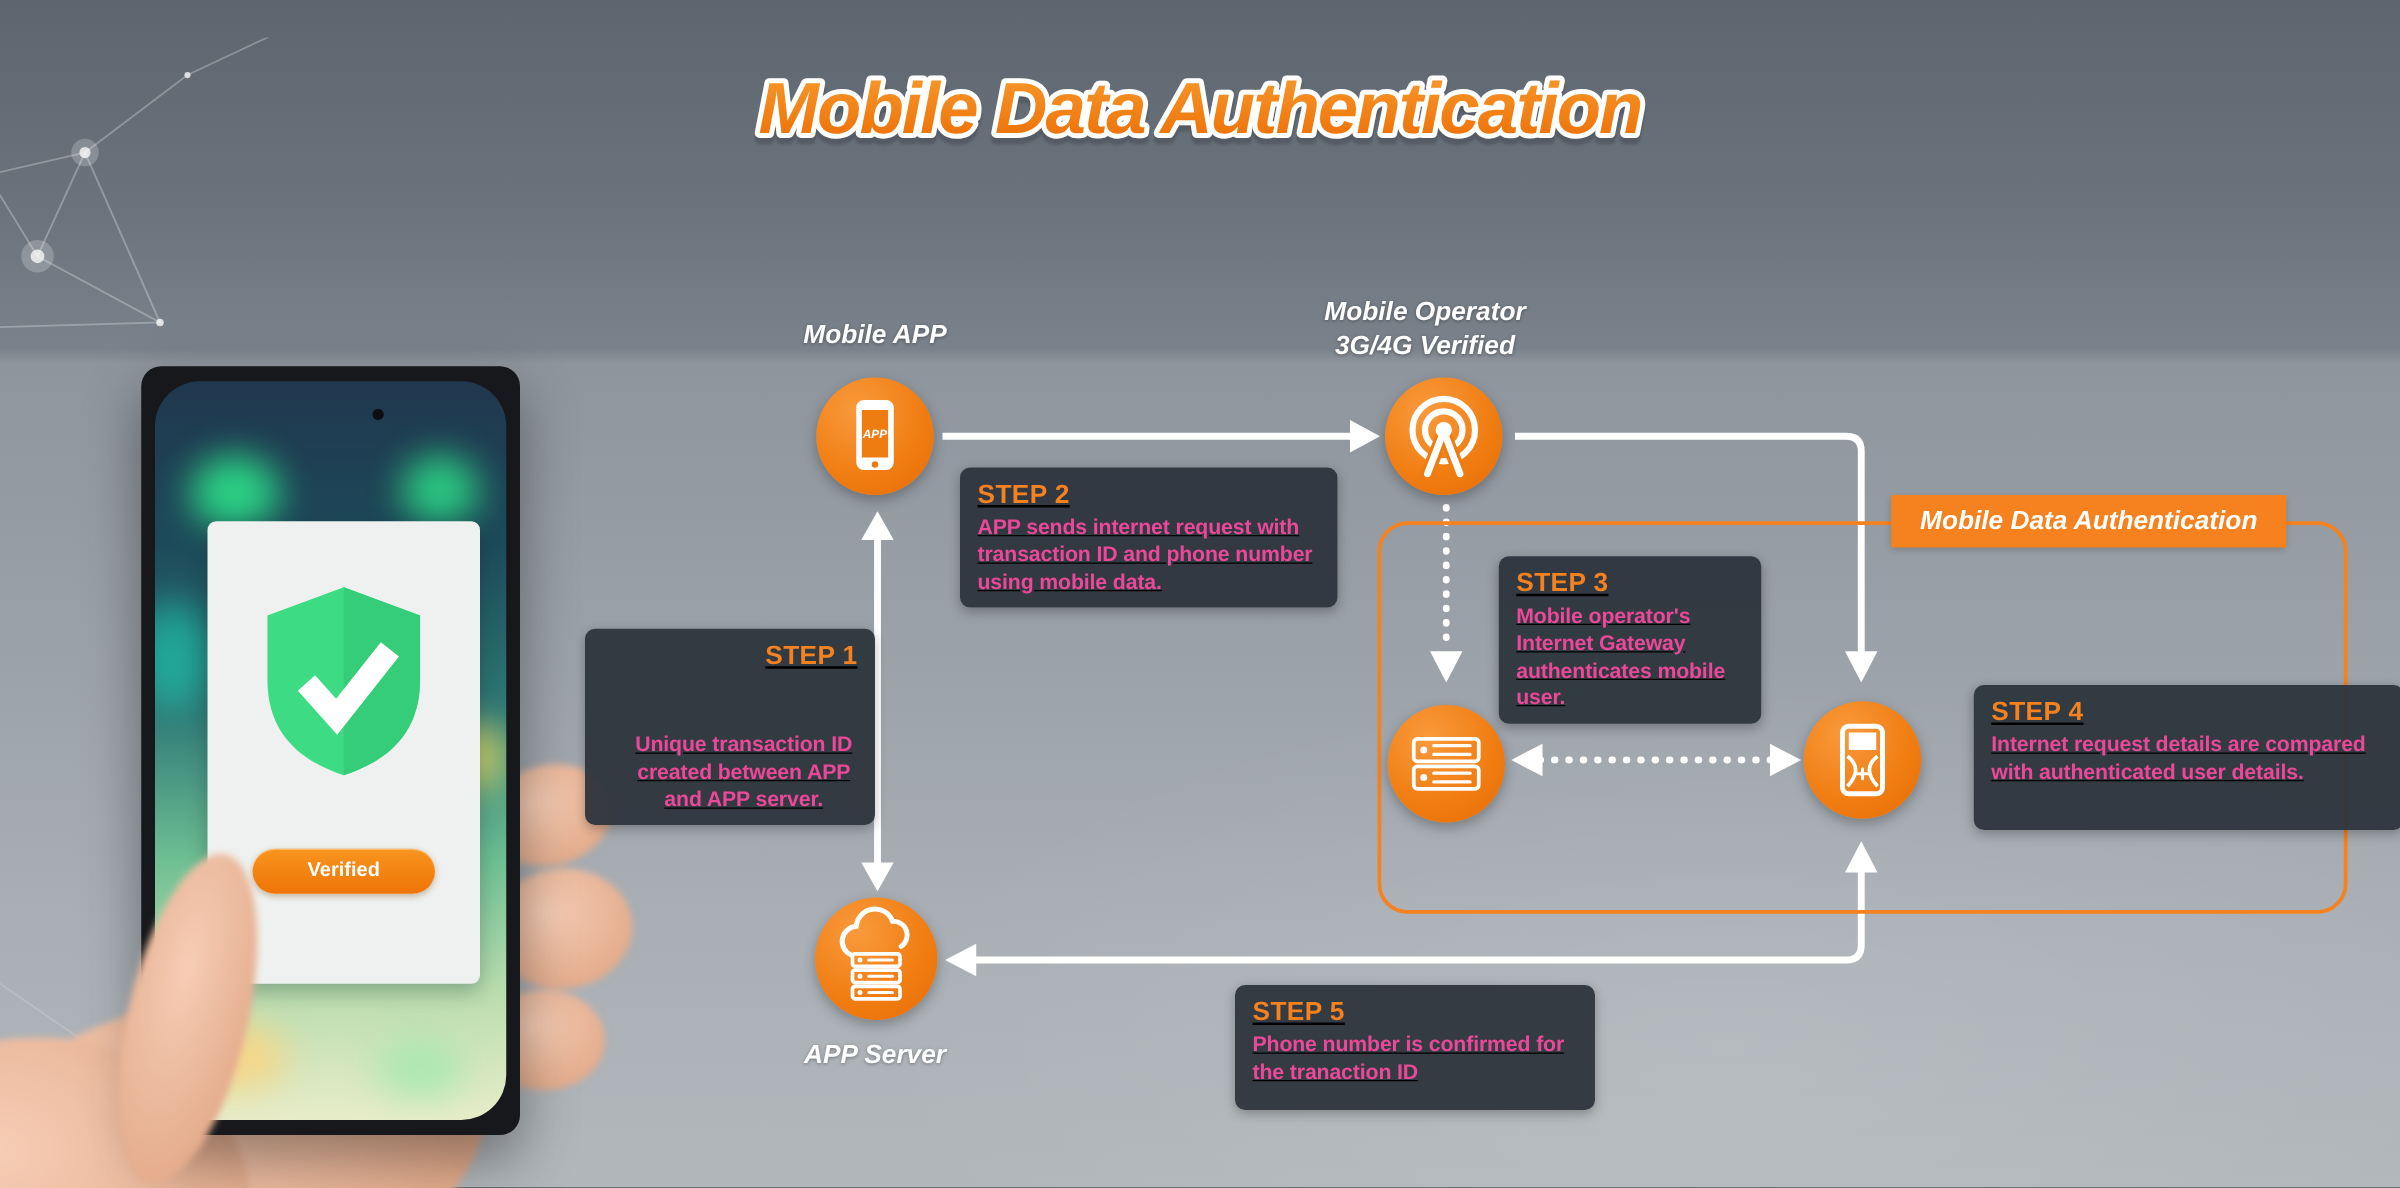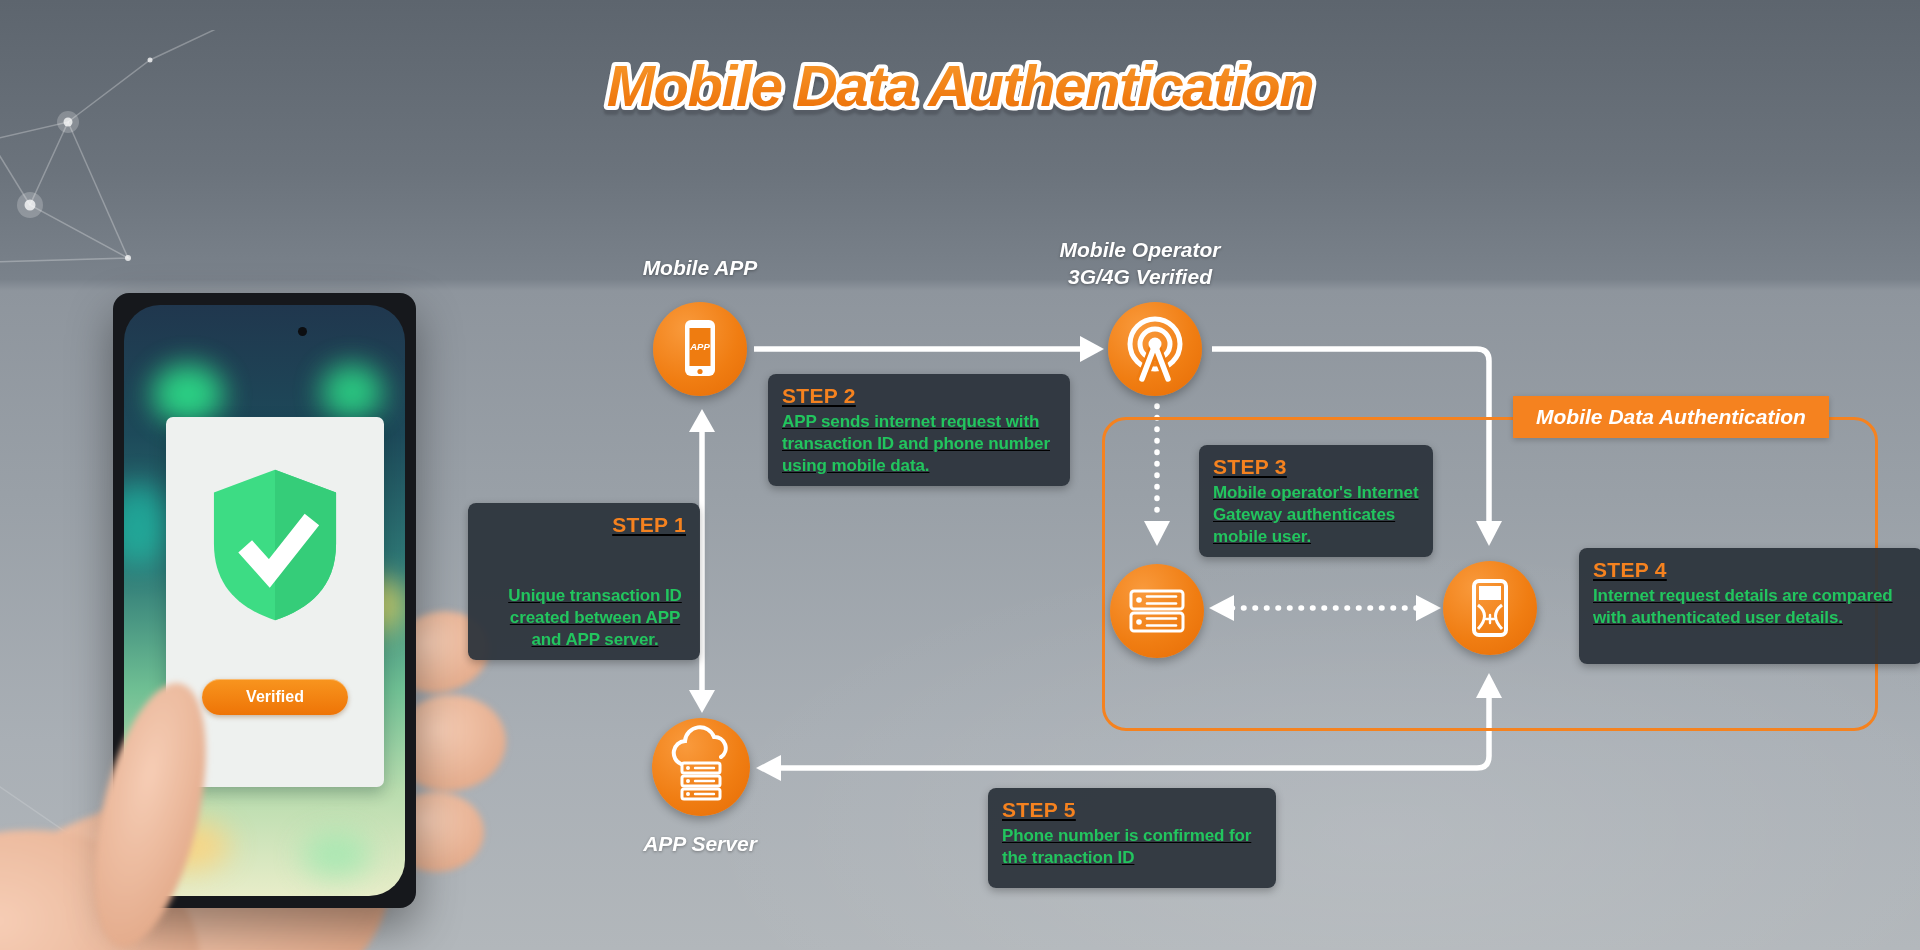--- a/index.html
+++ b/index.html
@@ -38,26 +38,26 @@
     display:flex;align-items:center;justify-content:center;color:#fff;font-weight:bold;font-style:italic;
     font-size:21px;box-shadow:0 2px 6px rgba(0,0,0,0.2);}
   .circle-node{position:absolute;border-radius:50%;z-index:6;
     background:radial-gradient(circle at 35% 28%,#f99a3c 0%,#f07d12 58%,#e66c05 100%);
     box-shadow:0 4px 10px rgba(0,0,0,0.28);display:flex;align-items:center;justify-content:flex-end;}
   .node-label{position:absolute;z-index:6;color:#fff;font-weight:bold;font-style:italic;font-size:21px;
     text-align:center;white-space:pre-line;line-height:1.3;text-shadow:0 1px 3px rgba(0,0,0,0.35);}
   .step-box{position:absolute;z-index:7;background:rgba(44,51,59,0.94);border-radius:8px;
     padding:10px 14px;box-shadow:0 3px 9px rgba(0,0,0,0.28);box-sizing:border-box;text-decoration:underline;}
   .step-title{color:#f5821f;font-weight:bold;font-size:21px;letter-spacing:0.3px;margin-bottom:3px;}
-  .step-body{color:#22c55e;font-weight:bold;font-size:17px;line-height:1.28;letter-spacing:-0.1px;}
+  .step-body{color:#ec4899;font-weight:bold;font-size:17px;line-height:1.28;letter-spacing:-0.1px;}
   .sb1{left:468px;top:503px;width:232px;min-height:110px;padding-left:36px;}
   .sb1 .step-title{text-align:right;}
   .sb1 .step-body{text-align:center;margin-top:48px;}
   .sb2{left:768px;top:374px;width:302px;min-height:110px;}
-  .sb3{left:1199px;top:445px;width:234px;min-height:108px;}
+  .sb3{left:1199px;top:445px;width:210px;min-height:108px;}
   .sb4{left:1553px;top:548px;width:344px;min-height:116px;margin-left:26px;}
   .sb5{left:988px;top:788px;width:288px;min-height:100px;}
 </style>
 </head>
 <body>
 
 <div class="stage">
 
   <svg class="decor" style="left:0;top:30px;width:260px;height:260px;" viewBox="0 0 260 260">
     <g stroke="rgba(255,255,255,0.28)" stroke-width="1.5" fill="none">

